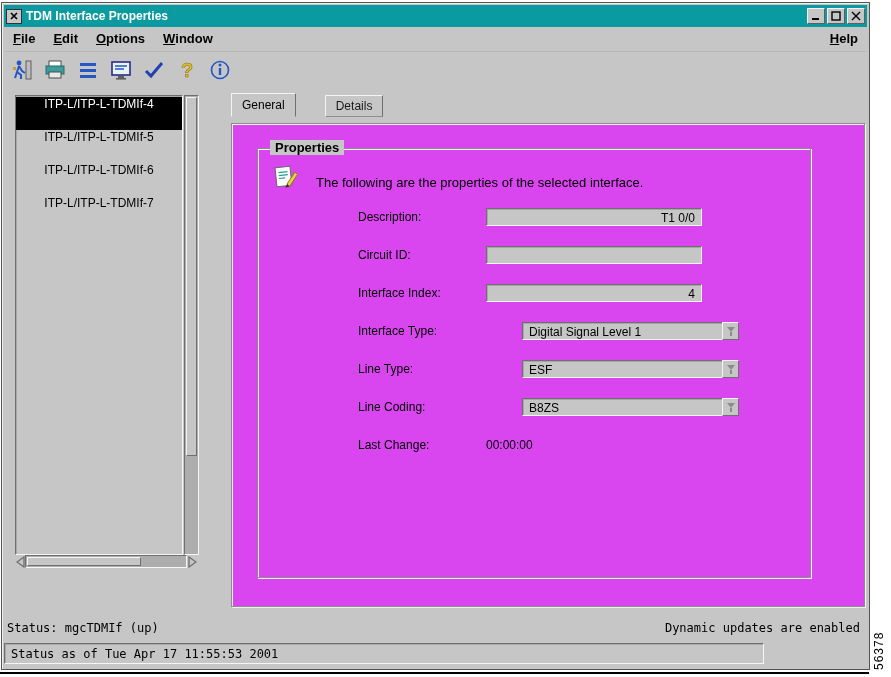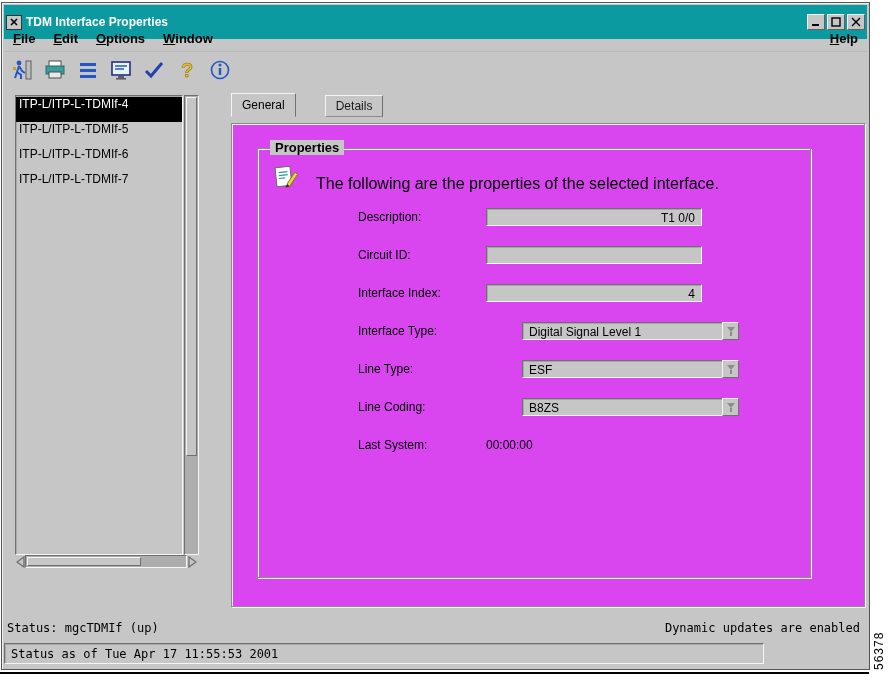--- a/index.html
+++ b/index.html
@@ -2,41 +2,41 @@
 <html><head>
 <meta charset="utf-8">
 <style>
   html,body{margin:0;padding:0;background:#ffffff;}
   .stage{position:relative;width:891px;height:677px;background:#ffffff;overflow:hidden;
          font-family:"Liberation Sans", sans-serif;color:#000;}
   .window{position:absolute;left:1px;top:2px;width:867px;height:666px;background:#c6c6c6;
           border:1px solid #555;box-shadow:inset 1px 1px 0 #eee;}
   
   .titlebar{position:absolute;left:2px;top:2px;right:2px;height:18px;background:#0a9aa0;
-            display:flex;align-items:center;padding:8px 2px;}
+            display:flex;align-items:center;padding:2px 2px;}
   .app-icon{width:14px;height:13px;background:#c6c6c6;border:1px solid #333;display:flex;
             align-items:center;justify-content:center;margin-right:4px;}
   .titlebar .title{color:#fff;font-weight:bold;font-size:12px;flex:1;white-space:nowrap;}
   .tb-btn{width:16px;height:14px;background:#c6c6c6;border:1px solid;
           border-color:#f4f4f4 #5f5f5f #5f5f5f #f4f4f4;margin-left:2px;display:flex;
           align-items:center;justify-content:center;}
   
   .menubar{position:absolute;left:2px;top:22px;right:2px;height:26px;display:flex;
            align-items:center;font-size:13px;font-weight:bold;border-bottom:1px solid #b9b9b9;}
   .menu-item{padding:3px 9px;cursor:default;}
   .menu-spacer{flex:1;}
   
   .toolbar{position:absolute;left:2px;top:49px;right:2px;height:36px;display:flex;
            align-items:center;padding-left:6px;gap:9px;}
   .tool-btn{width:24px;height:24px;display:flex;align-items:center;justify-content:center;}
   
   .listbox{position:absolute;left:13px;top:92px;width:166px;height:456px;background:#c6c6c6;
            border:1px solid;border-color:#6f6f6f #f6f6f6 #f6f6f6 #6f6f6f;
            box-shadow:inset 1px 1px 0 #a9a9a9;padding:1px 0;font-size:12px;overflow:hidden;}
-  .list-item{height:25px;line-height:15px;padding:0 3px;white-space:nowrap;}
+  .list-item{height:33px;line-height:15px;padding:0 3px;white-space:nowrap;text-align:center;}
   .list-item.selected{background:#000;color:#fff;}
   .vscroll{position:absolute;left:182px;top:92px;width:13px;height:458px;background:#adadad;
            border:1px solid;border-color:#6f6f6f #f6f6f6 #f6f6f6 #6f6f6f;}
   .vthumb{position:absolute;left:1px;right:1px;top:1px;height:78%;background:#c6c6c6;
           border:1px solid;border-color:#f4f4f4 #6f6f6f #6f6f6f #f4f4f4;}
   .hscroll{position:absolute;left:13px;top:552px;width:182px;height:13px;display:flex;align-items:center;}
   .h-arrow{width:10px;height:12px;display:flex;align-items:center;justify-content:center;}
   .htrough{flex:1;height:11px;background:#adadad;border:1px solid;
            border-color:#6f6f6f #f6f6f6 #f6f6f6 #6f6f6f;position:relative;}
   .hthumb{position:absolute;left:1px;top:1px;bottom:1px;width:70%;background:#c6c6c6;
@@ -46,21 +46,21 @@
   .tab{height:20px;line-height:20px;padding:0 10px;font-size:12px;background:#c6c6c6;
        border:1px solid;border-color:#f4f4f4 #6f6f6f #c6c6c6 #f4f4f4;position:relative;margin-right:1px;}
   .tab.active{z-index:3;height:22px;line-height:22px;}
   .tab.inactive{border-bottom-color:#8d8d8d;color:#1a1a1a;}
   .tab-panel{position:absolute;left:229px;top:120px;width:632px;height:482px;background:#d946ef;
              border:1px solid #8d8d8d;box-shadow:1px 1px 0 #f2f2f2, inset 1px 1px 0 #f2f2f2;z-index:2;}
   .groupbox{position:absolute;left:25px;top:24px;width:552px;height:428px;
             border:1px solid #8d8d8d;box-shadow:1px 1px 0 #f2f2f2, inset 1px 1px 0 #f2f2f2;}
   .legend{position:absolute;left:12px;top:-9px;background:#c6c6c6;padding:0 5px;font-weight:bold;font-size:13px;}
   .intro-icon{position:absolute;left:14px;top:14px;width:28px;height:28px;}
-  .intro-text{position:absolute;left:58px;top:26px;font-size:16px;}
+  .intro-text{position:absolute;left:58px;top:26px;font-size:13px;}
   .rows{position:absolute;left:58px;top:58px;right:10px;}
   .frow{display:flex;align-items:center;height:20px;margin-bottom:18px;}
   .flabel{width:128px;font-size:12px;margin-left:42px;}
   .field{width:216px;height:18px;background:#c6c6c6;border:1px solid;
          border-color:#6f6f6f #f6f6f6 #f6f6f6 #6f6f6f;box-shadow:inset 1px 1px 0 #a6a6a6;
          font-size:12px;line-height:18px;padding:0 6px;box-sizing:border-box;}
   .field.right{text-align:right;}
   .drop{display:flex;align-items:center;padding-left:36px;}
   .drop .field{width:200px;border-right:none;}
   .drop-btn{width:17px;height:18px;background:#c6c6c6;border:1px solid;
@@ -254,21 +254,21 @@
             <span class="flabel">Line Coding:</span>
             <span class="drop">
               <span class="field">B8ZS</span>
               <span class="drop-btn">
                   <span class="drop-tri"></span>
                   <span class="drop-stem"></span>
                 </span>
             </span>
           </div>
           <div class="frow">
-            <span class="flabel">Last System:</span>
+            <span class="flabel">Last Change:</span>
             <span class="static-val">00:00:00</span>
           </div>
         </div>
       </div>
     </div>
 
     <div class="statusrow">
       <span>Status: mgcTDMIf (up)</span>
       <span>Dynamic updates are enabled</span>
     </div>

